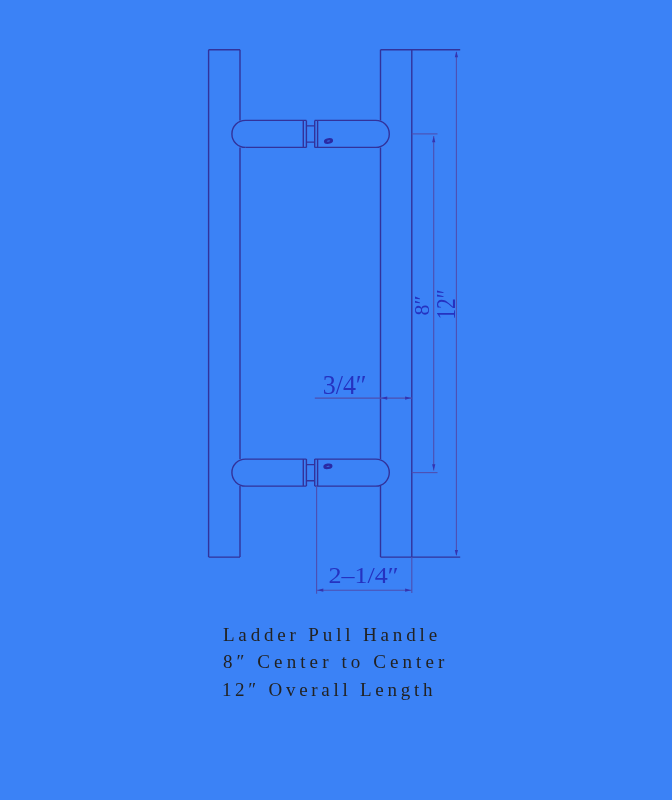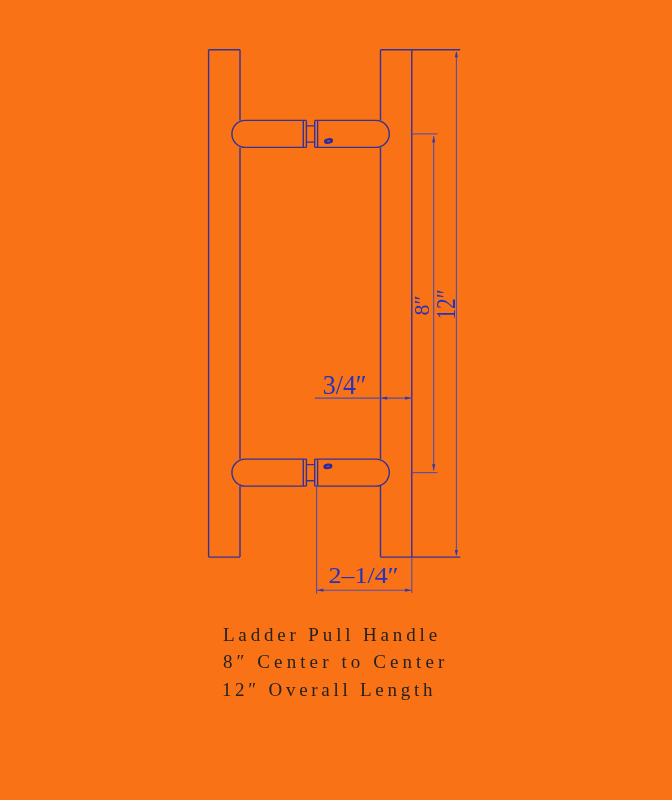--- a/index.html
+++ b/index.html
@@ -1,16 +1,16 @@
 <!DOCTYPE html>
 <html><head>
 <meta charset="utf-8">
 <style>
   html,body{margin:0;padding:0;background:#ffffff;}
-  .page{width:672px;height:800px;position:relative;background:#f97316;overflow:hidden;}
+  .page{width:672px;height:800px;position:relative;background:#3b82f6;overflow:hidden;}
   svg{position:absolute;left:0;top:0;}
   text{font-family:"Liberation Serif", serif;}
 </style>
 </head>
 <body>
 <div class="page">
 <svg width="672" height="800" viewBox="0 0 672 800">
   <g fill="none" stroke="#32329b" stroke-width="1.4" stroke-linecap="butt">
 
     <g>

